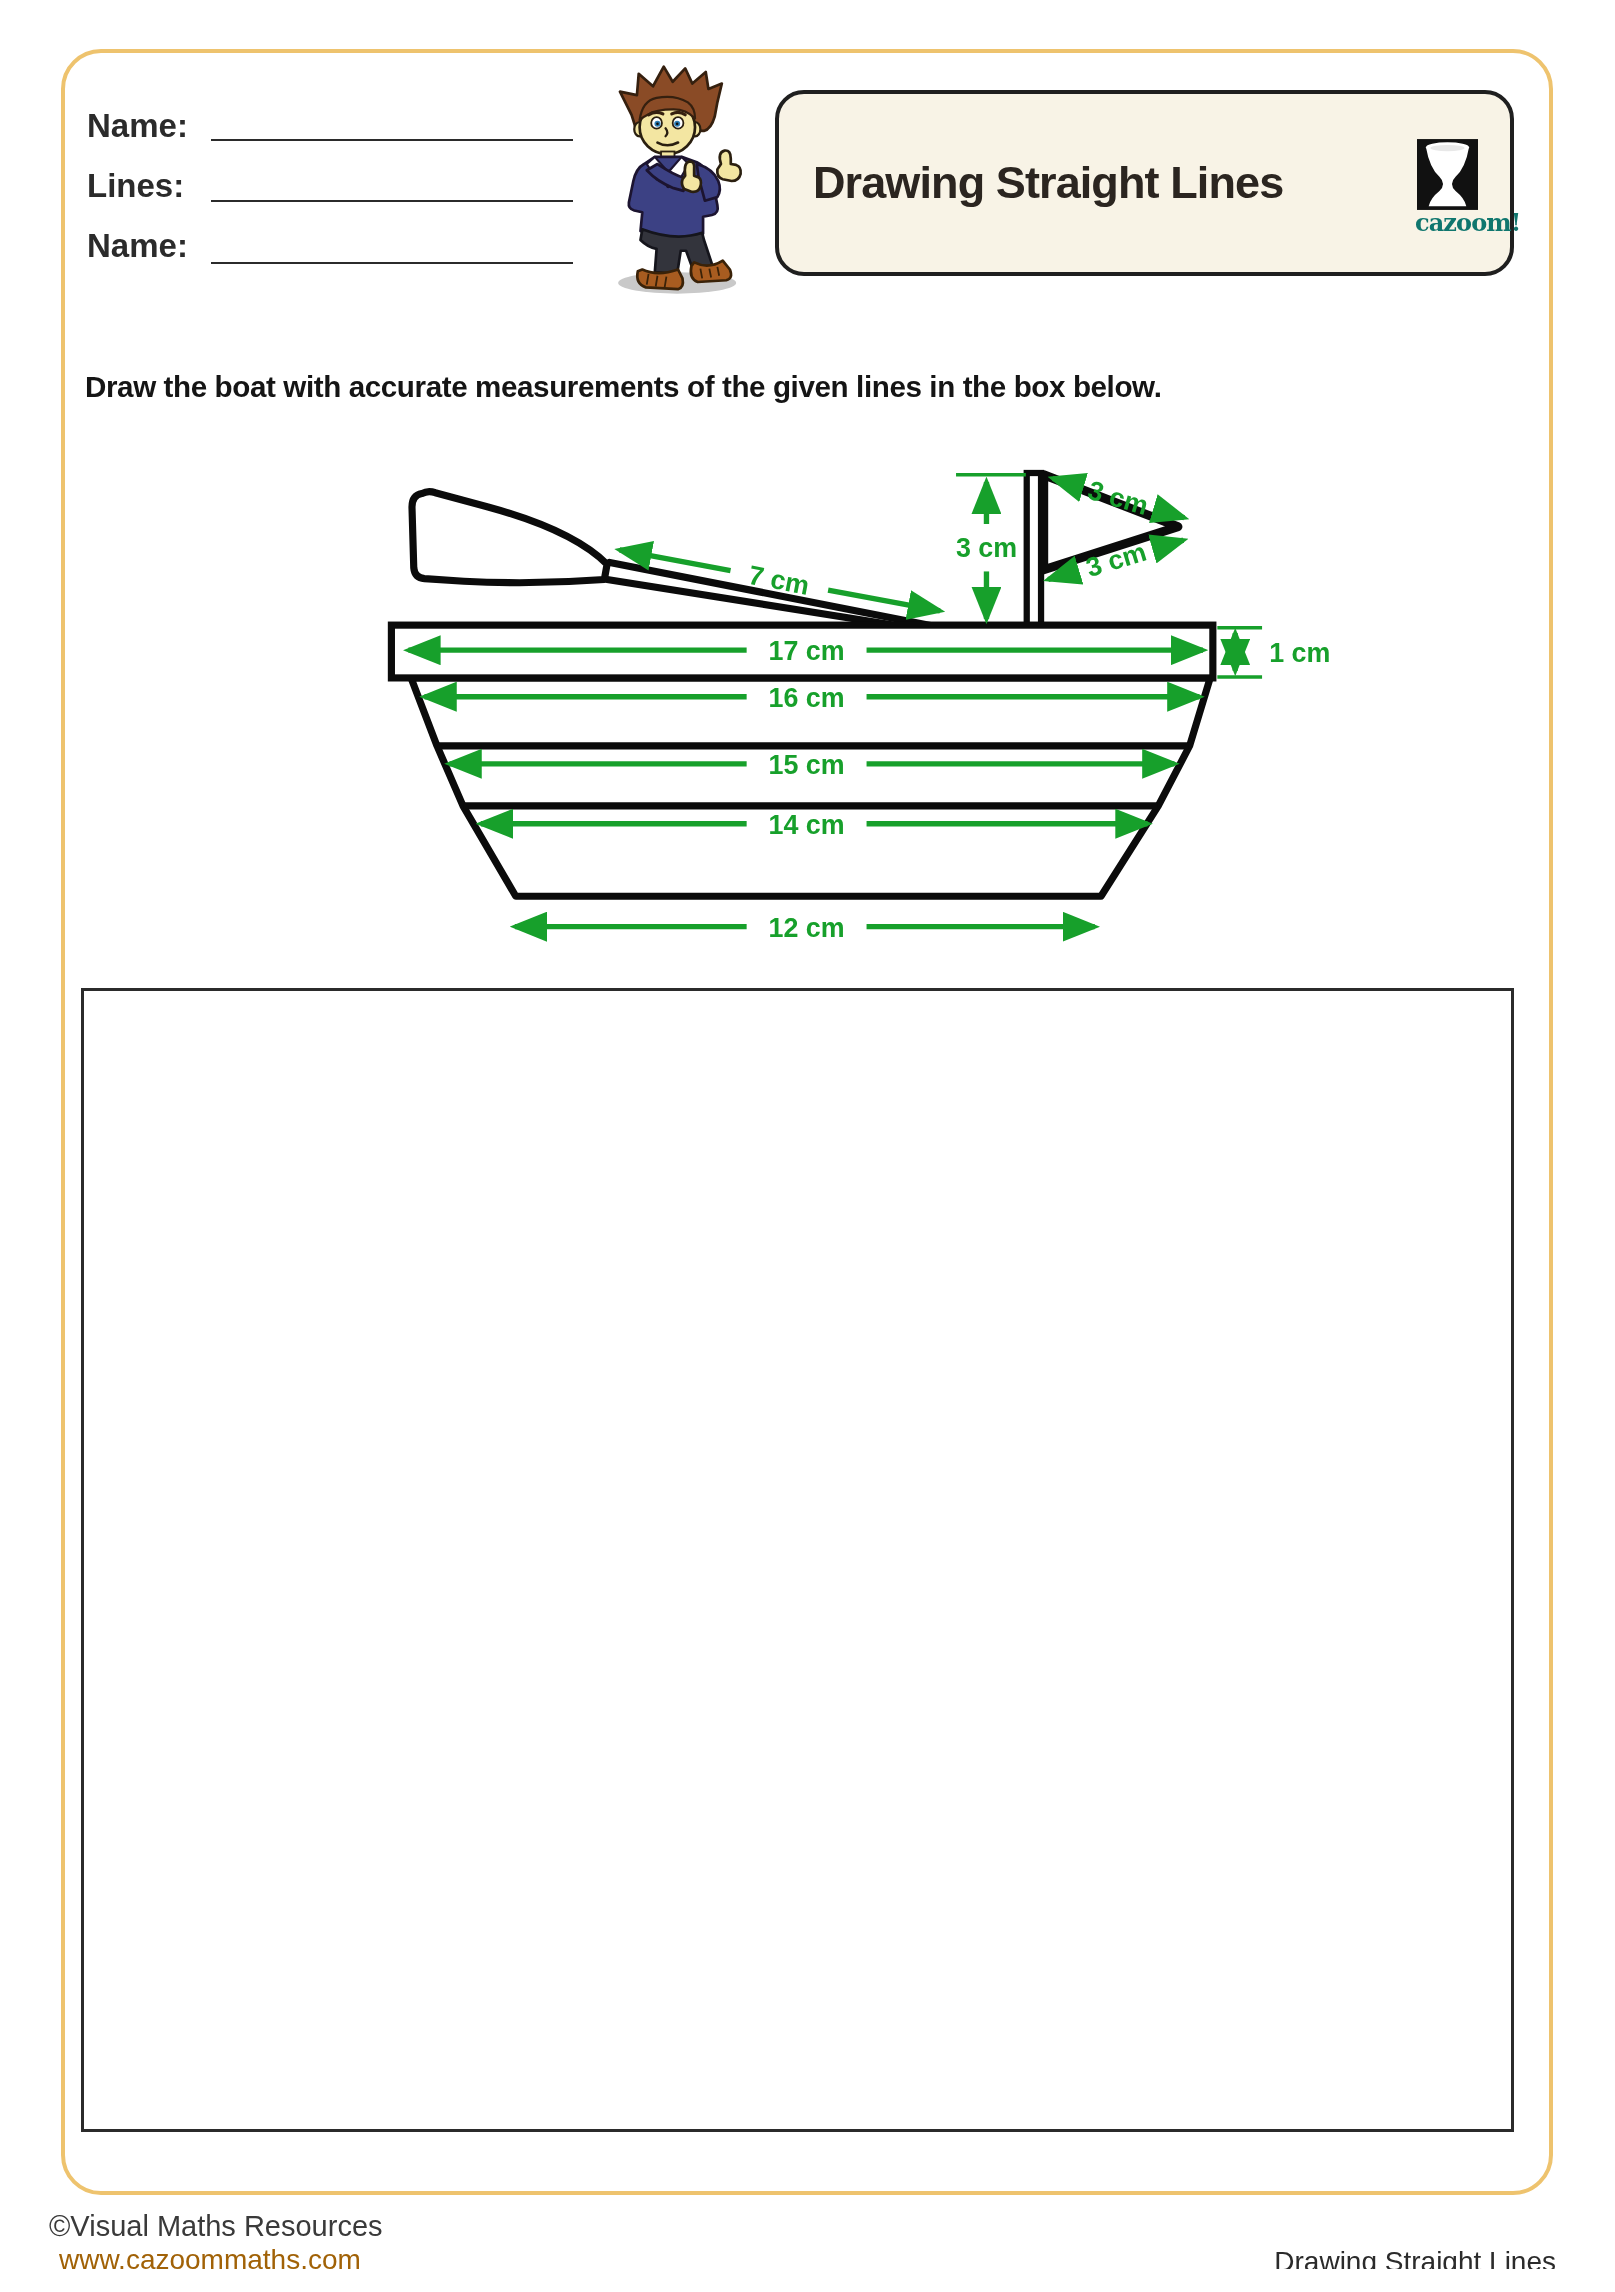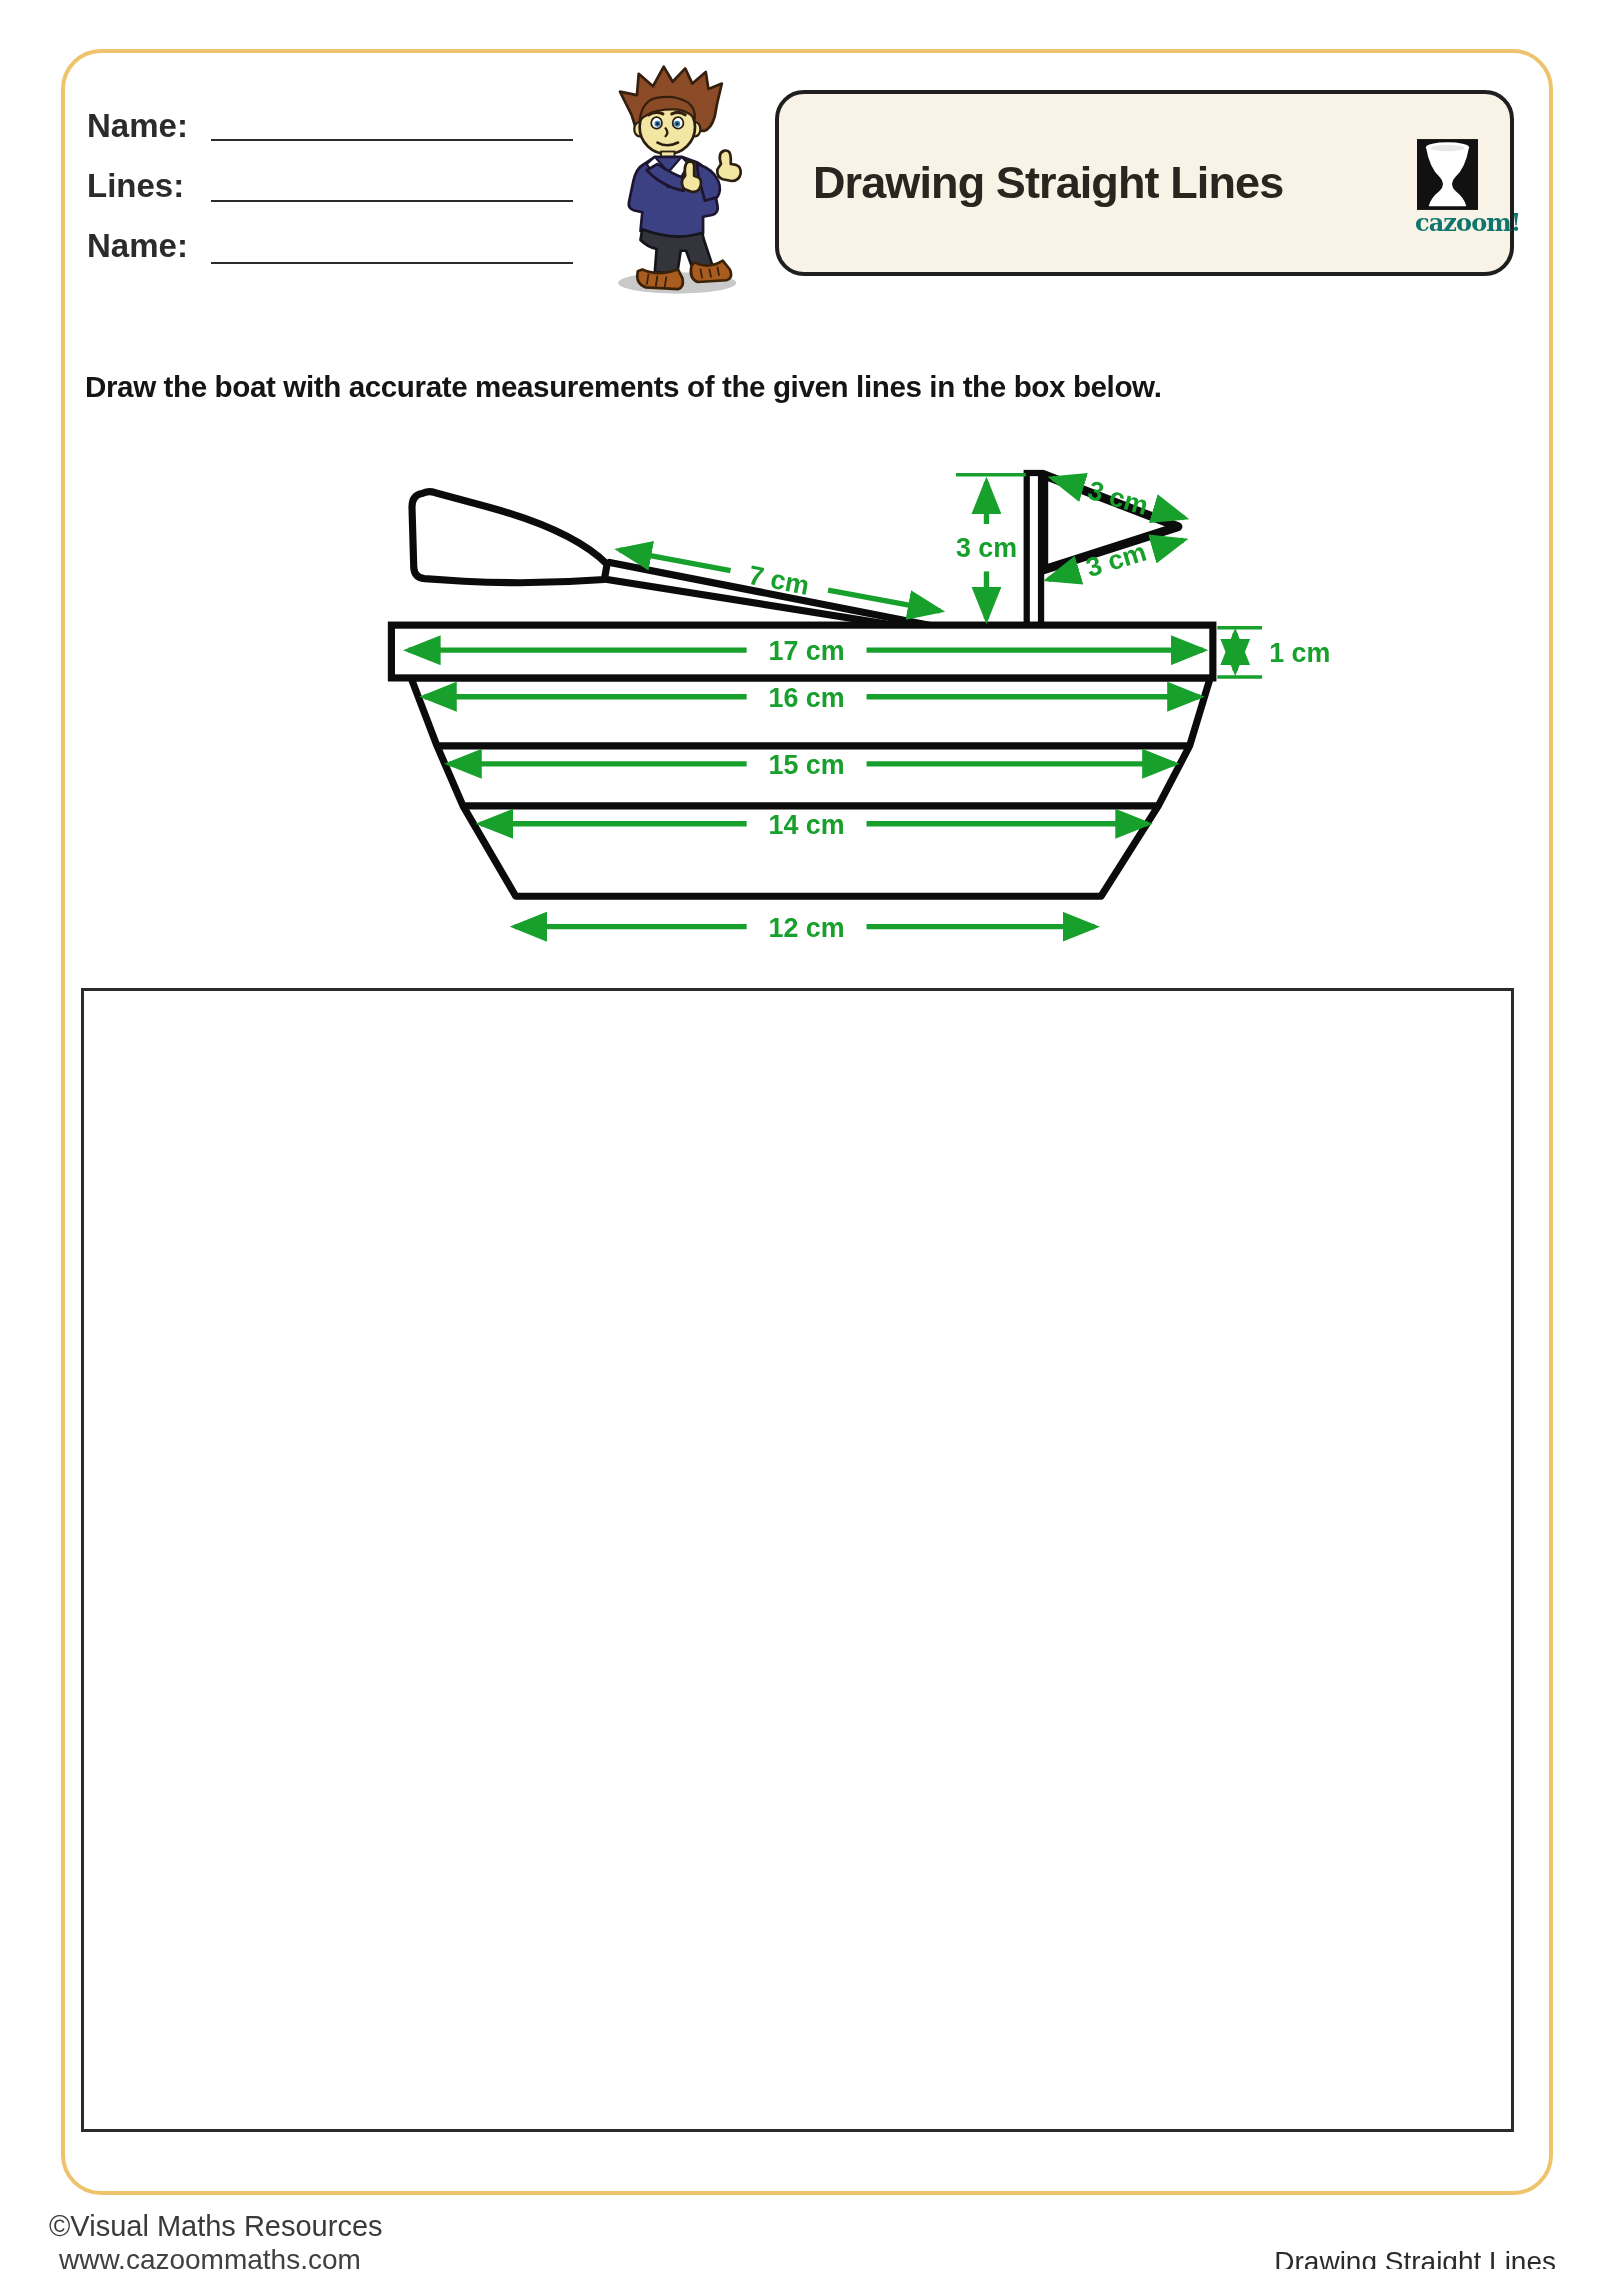--- a/index.html
+++ b/index.html
@@ -28,21 +28,21 @@
   .logo-word { font-family:"DejaVu Serif", serif; font-weight:bold; font-size:24px; color:#0f766e; letter-spacing:-0.9px; margin-top:-1.8px; }
   
   .instruction { position:absolute; left:85px; top:358px; font-size:29.6px; font-weight:bold; color:#151515; letter-spacing:-0.4px;margin-top:12px; }
   
   .boat-svg { position:absolute; left:340px; top:439px; width:1003px; height:519px; }
   .dim { font:bold 30px "Liberation Sans", sans-serif; fill:#17a02b; }
   
   .drawing-box { position:absolute; left:81px; top:988px; width:1433px; height:1144px; border:3.6px solid #2b2b2b; box-sizing:border-box; background:#ffffff; }
   
   .footer-copy { position:absolute; left:49px; top:2210px; font-size:29px; color:#3a3a3a; }
-  .footer-link { position:absolute; left:59px; top:2244px; font-size:28px; color:#404040; text-decoration:underline; }
+  .footer-link { position:absolute; left:59px; top:2244px; font-size:28px; color:#a16207; text-decoration:underline; }
   .footer-right { position:absolute; right:60px; top:2246px; font-size:28px; color:#2b2b2b; }
 </style>
 </head>
 <body>
 
 <div class="page">
 
   <div class="page-border"></div>
 
   <div class="field-label" style="top:107px">Name:</div>

